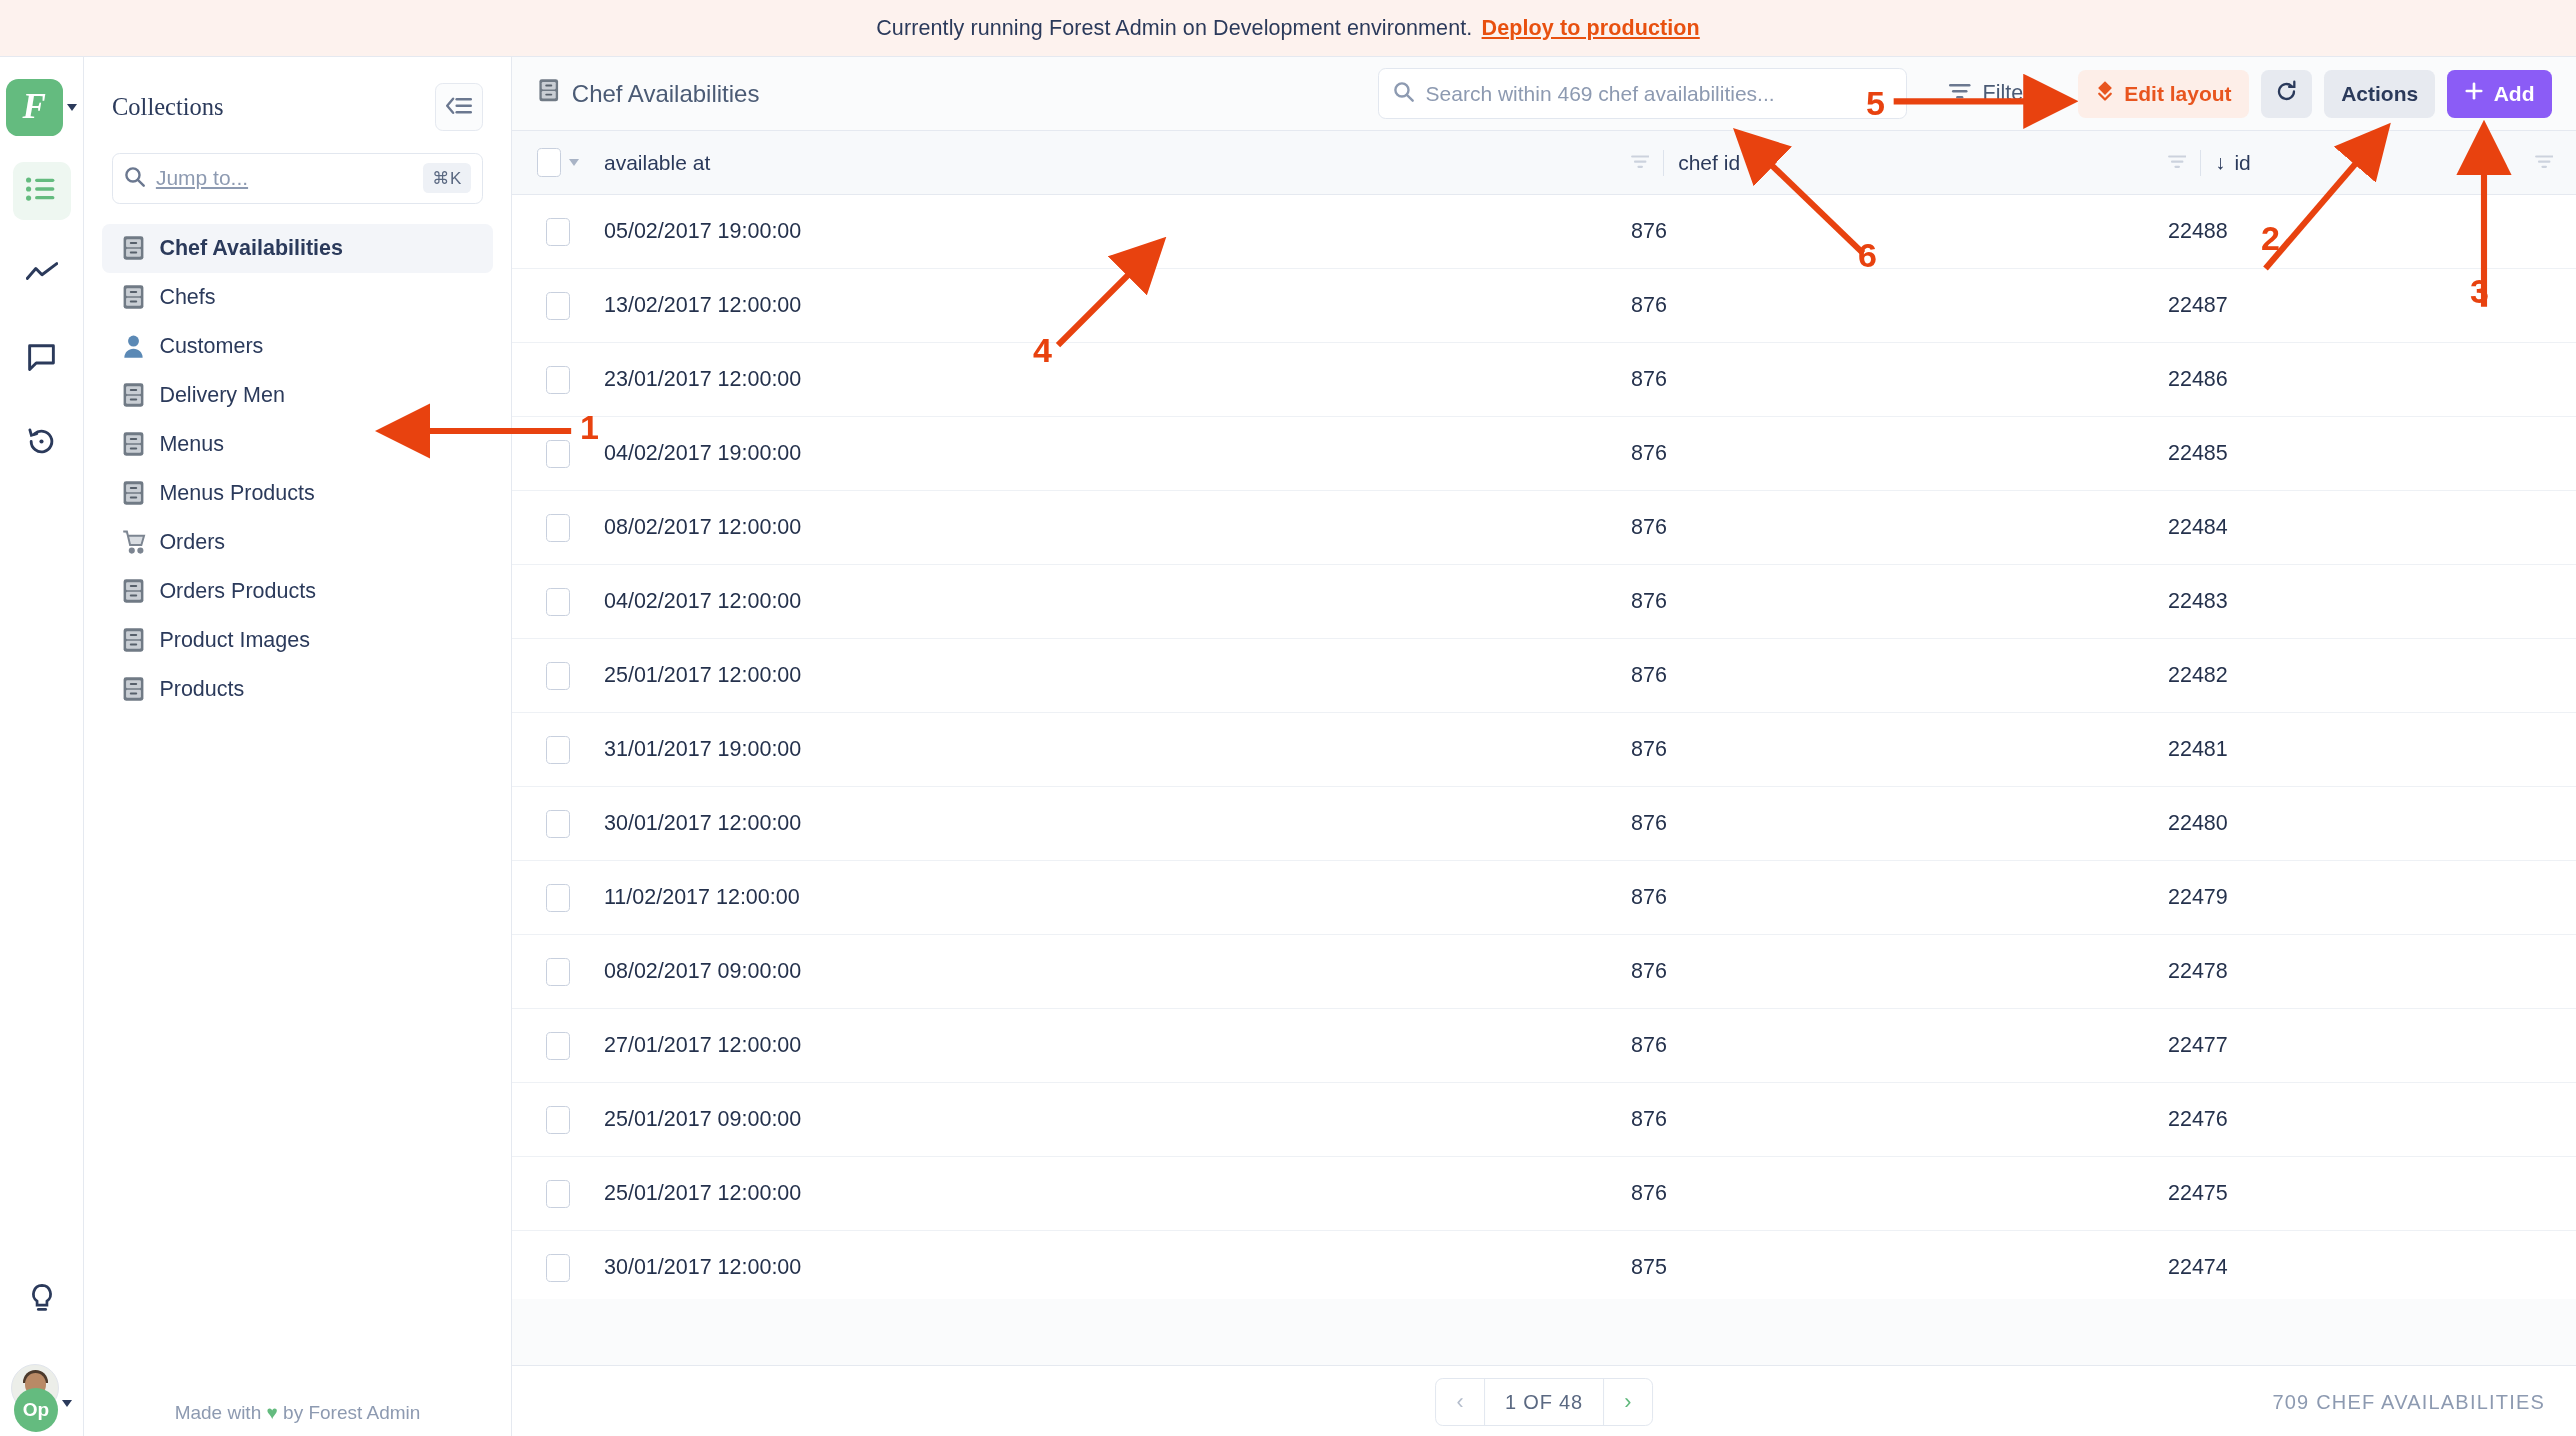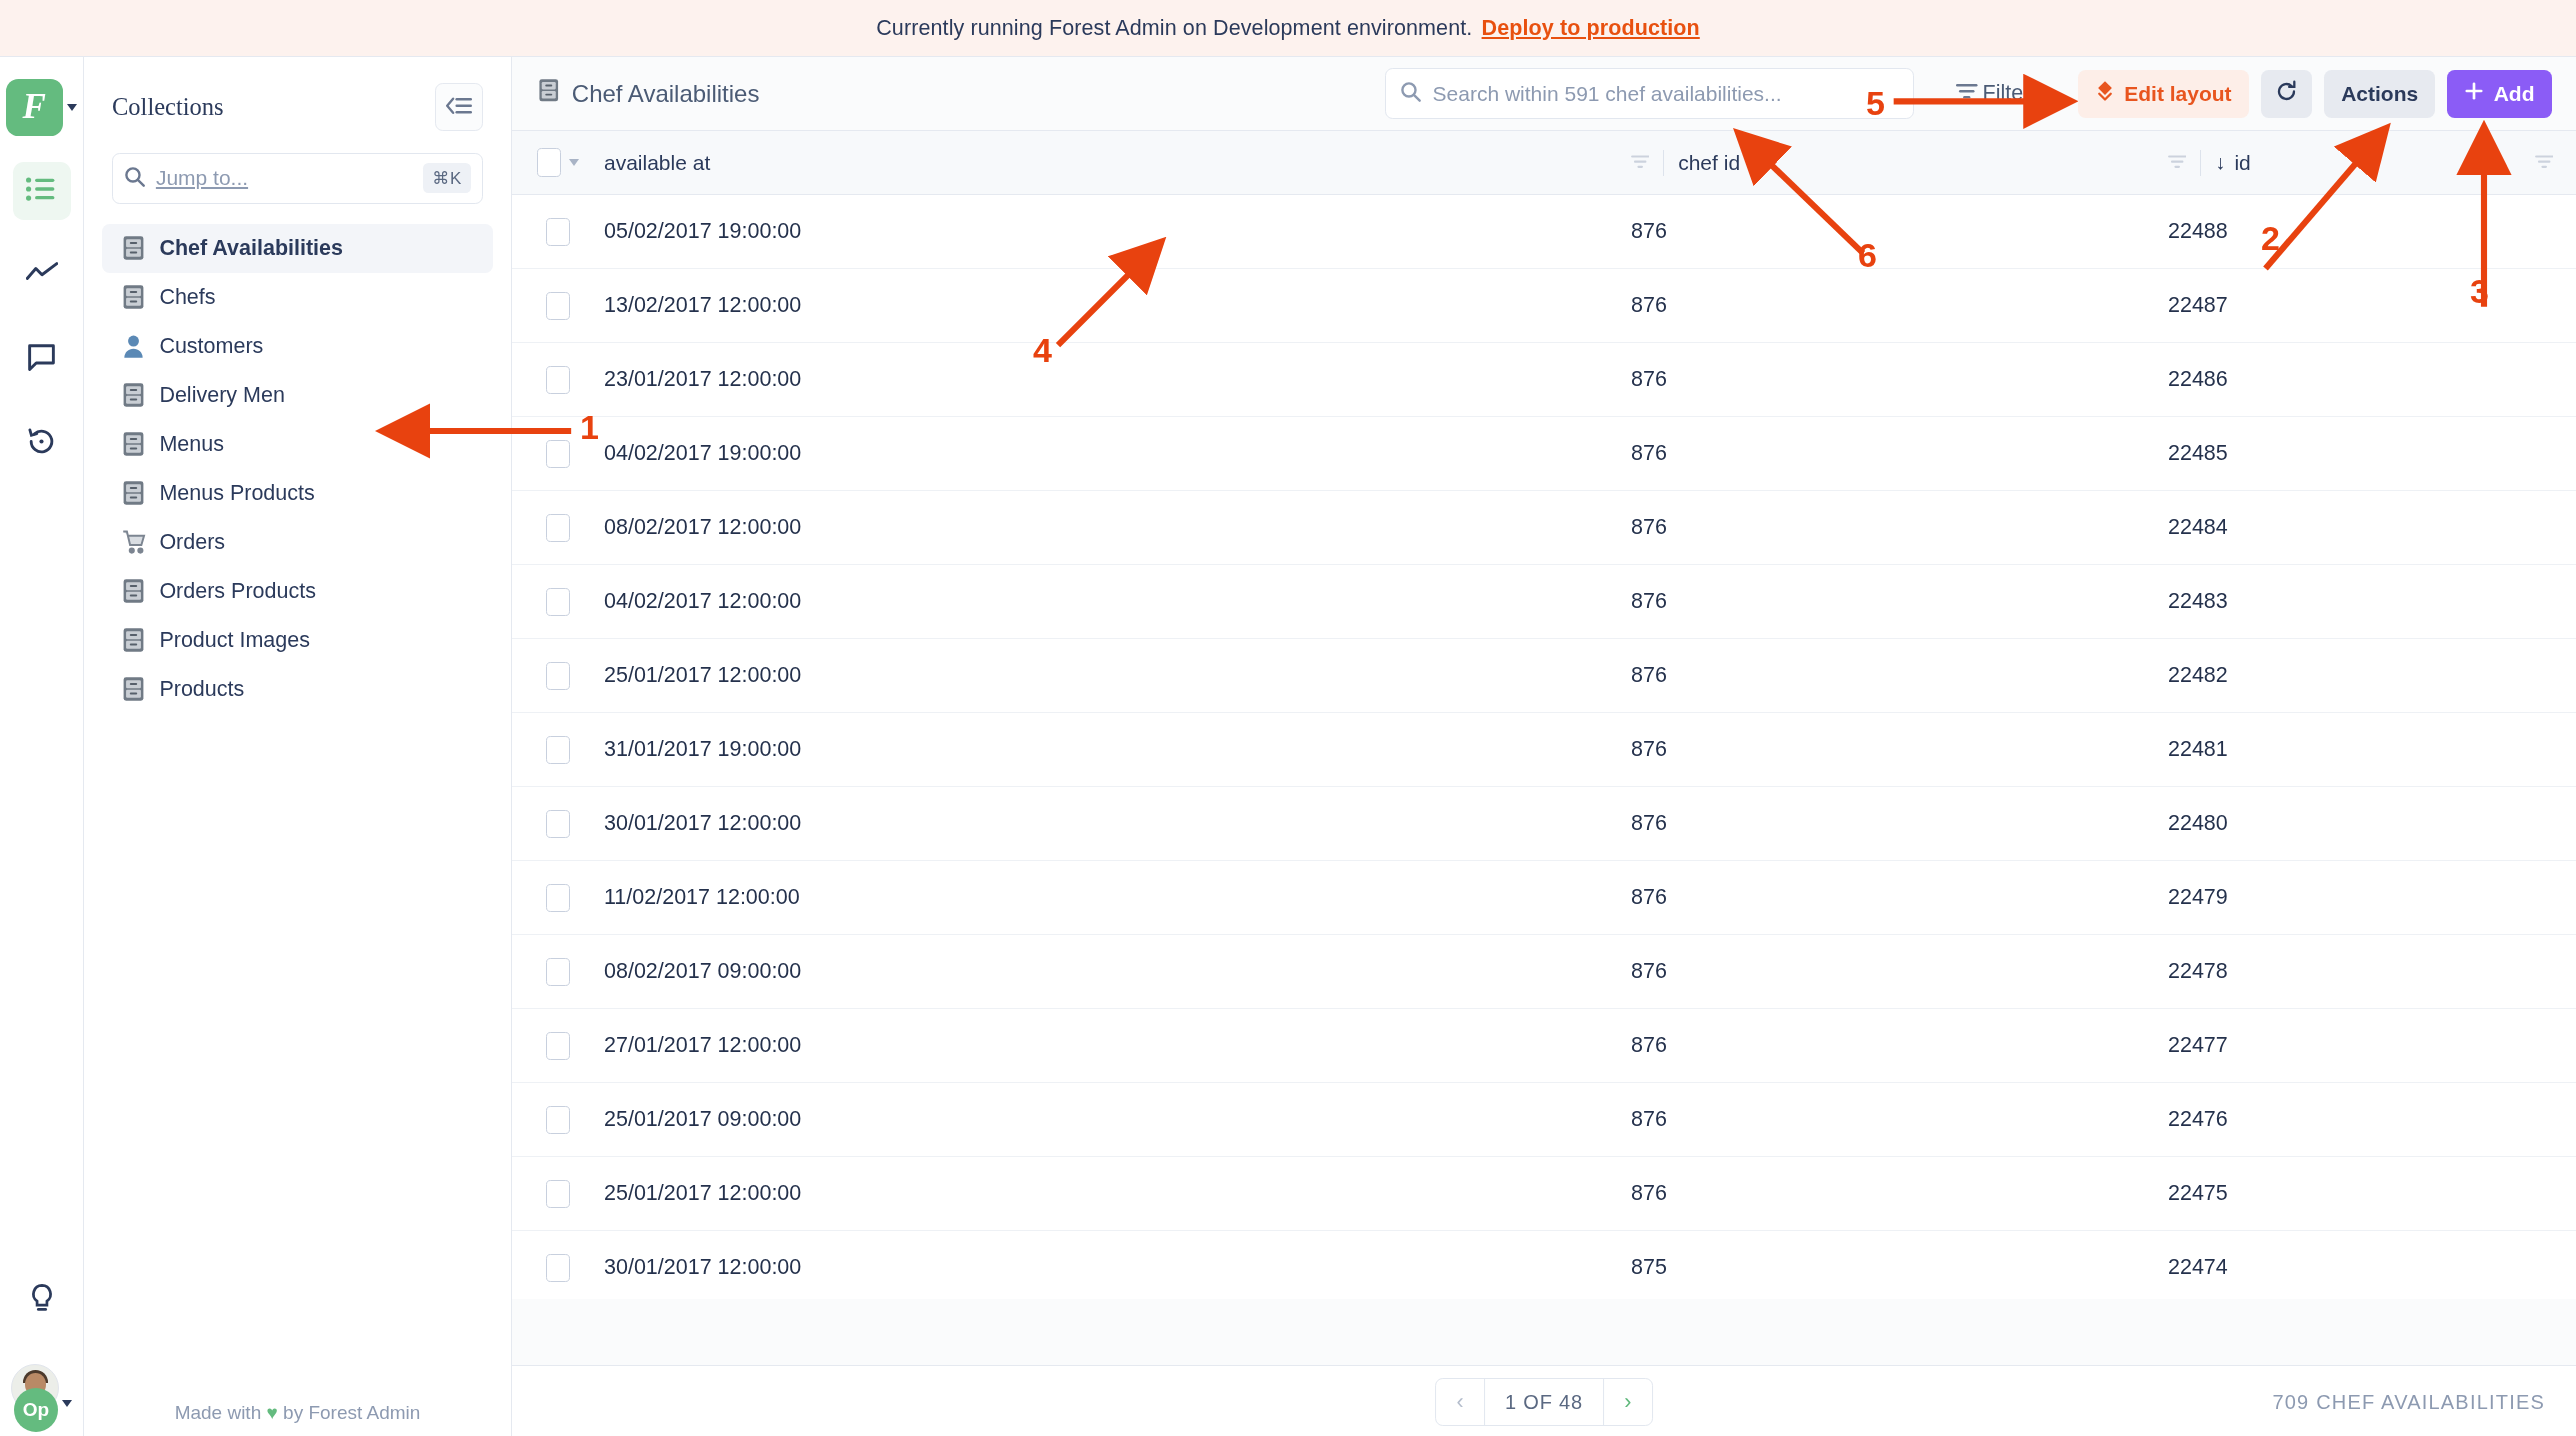--- a/index.html
+++ b/index.html
@@ -123,21 +123,21 @@
   }
   .page-title { display: flex; align-items: center; gap: 12.3px; font-size: 24px; color: #4b5b75; }
   .topbar-spacer { flex: 1; }
   .search-box {
     width: 529px; height: 51px; background: #fff;
     border: 0.8px solid #e2e7ef; border-radius: 7.7px;
     display: flex; align-items: center; gap: 10.7px; padding: 0 14px; cursor: text;
   }
   .search-ph { font-size: 21px; color: #8d9ab1; white-space: nowrap; }
   .filter-btn {
-    display: flex; align-items: flex-start; gap: 5px; margin-left: 31px;
+    display: flex; align-items: flex-start; gap: 12px; margin-left: 31px;
     font-size: 21.5px; color: #4b5b75; cursor: pointer; padding: 7.7px 10.7px;
   }
   .tb-right { display: flex; align-items: center; gap: 12.3px; margin-left: 37px; }
   .btn {
     height: 48px; border-radius: 7.7px; display: flex; align-items: center;
     justify-content: center; gap: 9.2px; font-size: 21px; cursor: pointer; padding: 0 17px;
     white-space: nowrap;
   }
   .btn-edit { background: #fdeee8; color: #e8551f; font-weight: 600; }
   .btn-icon-only { background: #e7eaf0; color: #2b3a5b; width: 51px; padding: 0; }
@@ -431,21 +431,21 @@
 
         <div class="topbar-spacer"></div>
 
         <div class="search-box">
           <span>
             <svg width="21.5" height="21.5" viewBox="0 0 18 18" fill="none" stroke="#8d9ab1" stroke-width="2" stroke-linecap="round">
               <circle cx="7.5" cy="7.5" r="5.5"></circle>
                 <line x1="11.6" y1="11.6" x2="16.5" y2="16.5"></line>
             </svg>
           </span>
-          <span class="search-ph">Search within 591 chef availabilities...</span>
+          <span class="search-ph">Search within 469 chef availabilities...</span>
         </div>
 
         <div class="filter-btn">
           <span>
             <svg width="21.5" height="18.4" viewBox="0 0 18 15" stroke="#6b7890" stroke-width="2" stroke-linecap="round">
               <line x1="1" y1="2.5" x2="17" y2="2.5"></line>
               <line x1="3.5" y1="7.5" x2="14.5" y2="7.5"></line>
               <line x1="7" y1="12.5" x2="11" y2="12.5"></line>
             </svg>
           </span>

